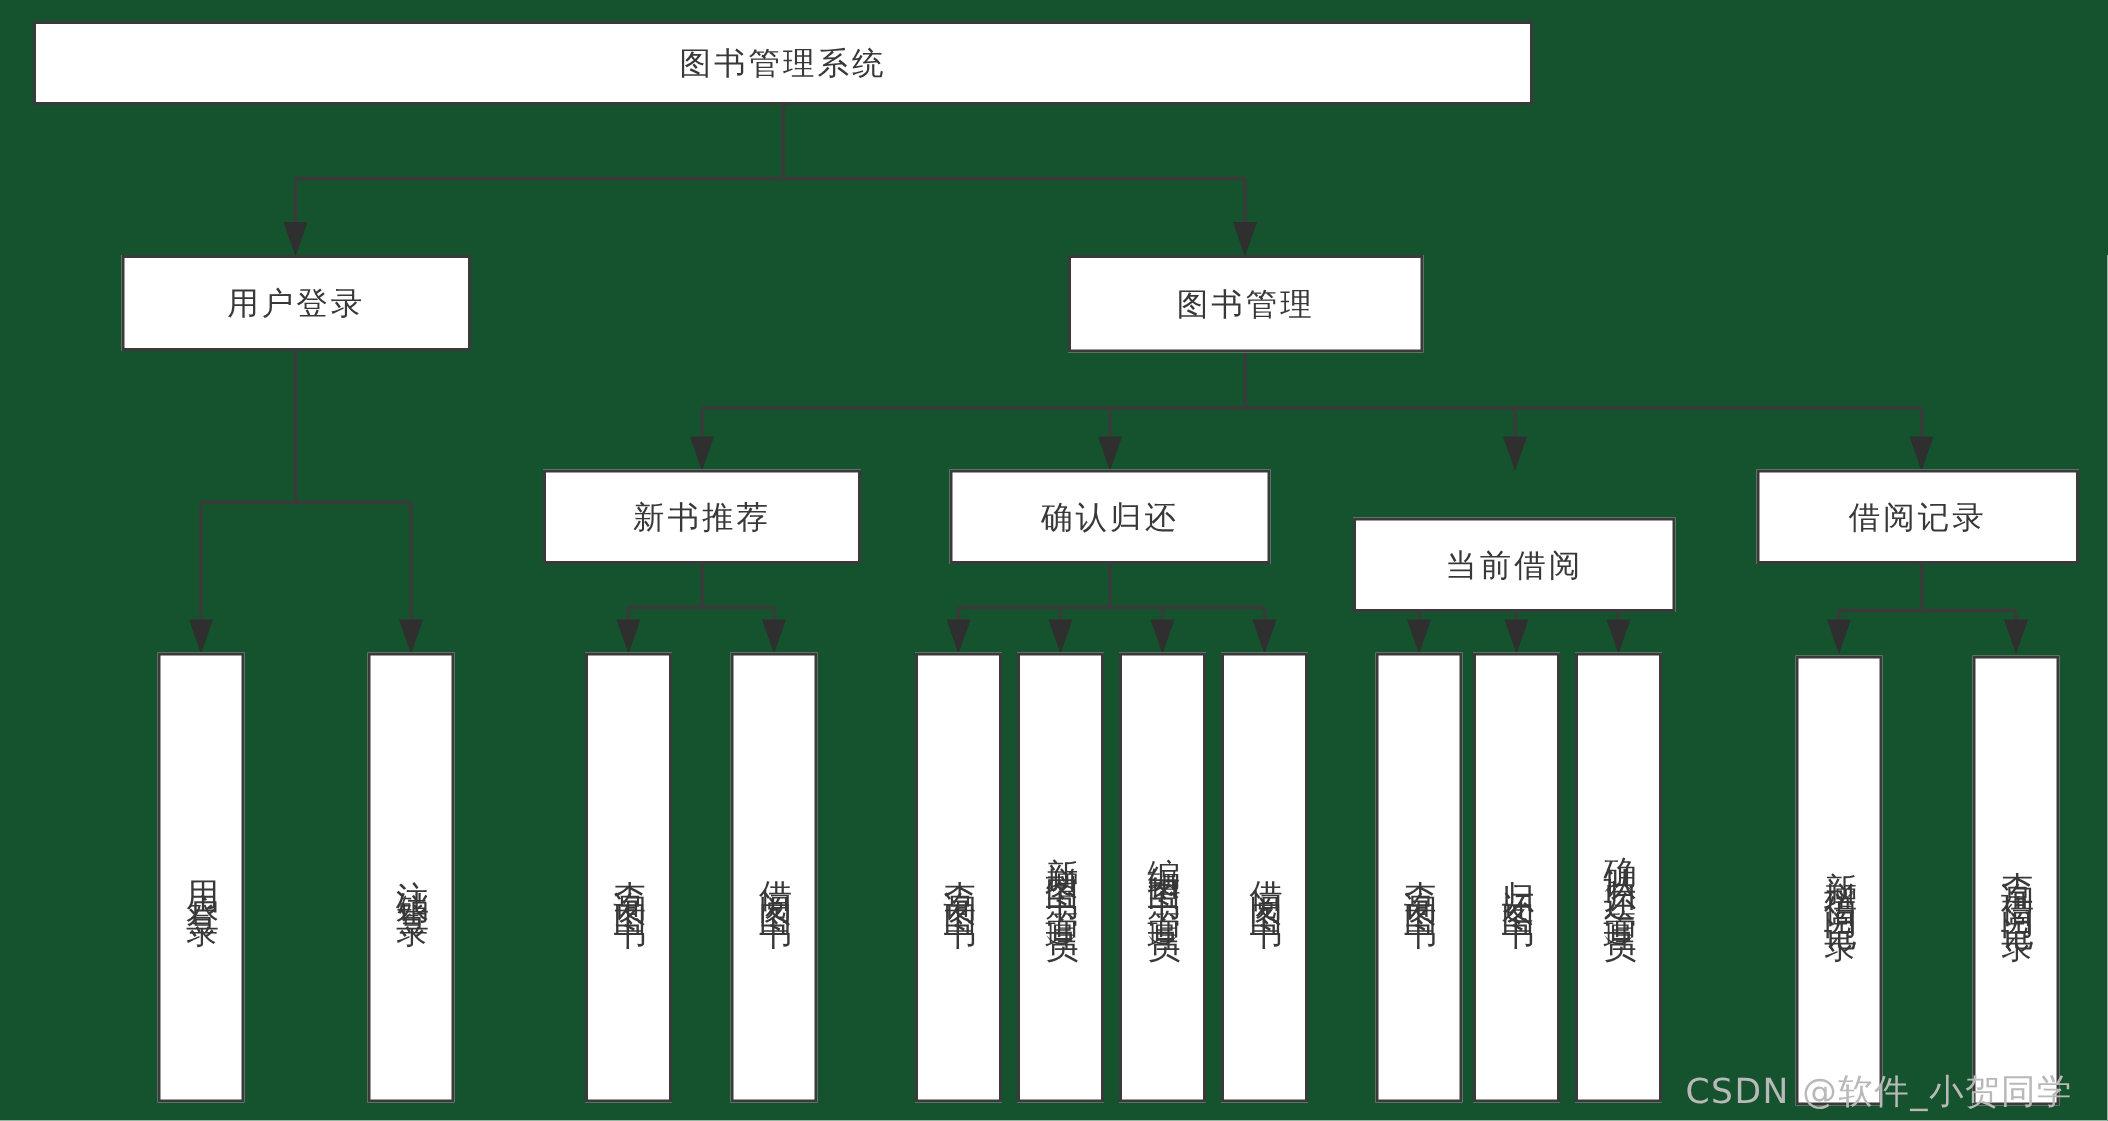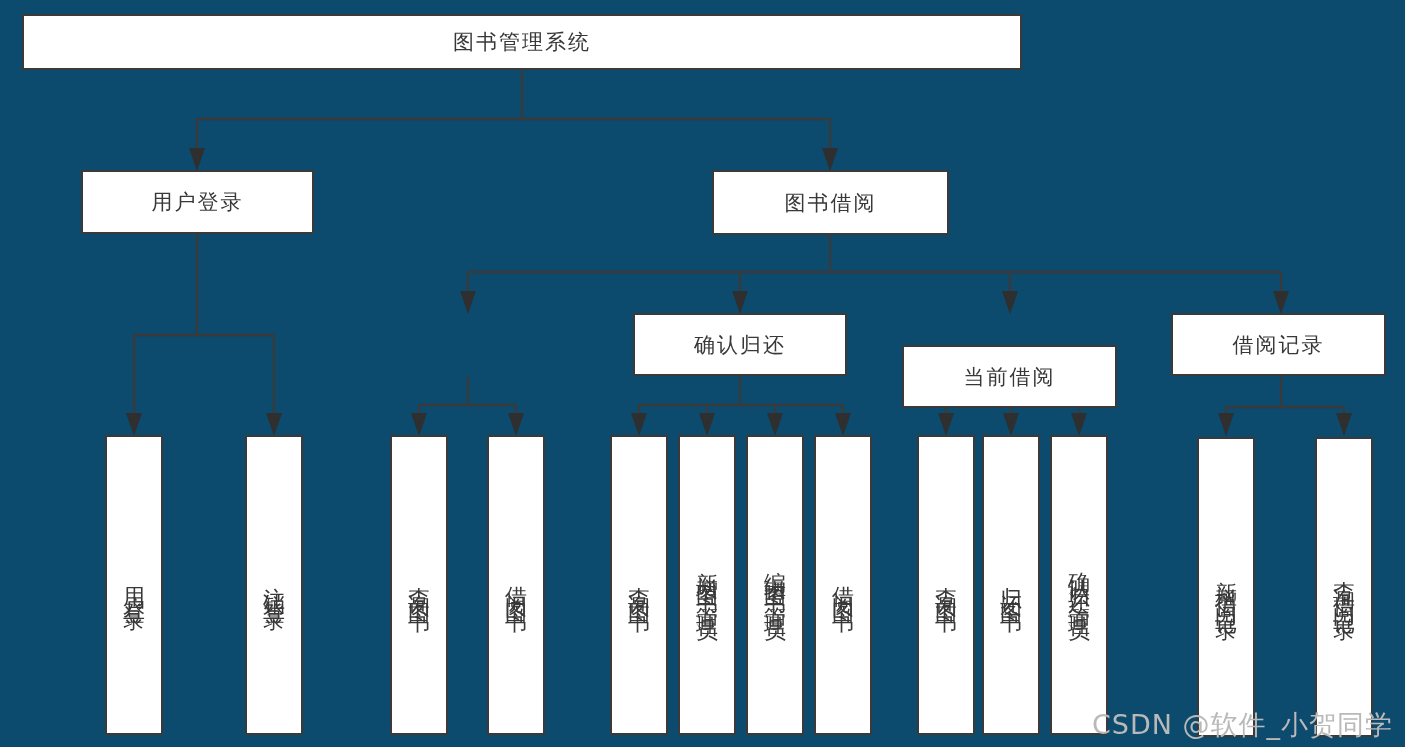--- a/index.html
+++ b/index.html
@@ -5,21 +5,21 @@
   html, body {
     margin: 0;
     padding: 0;
     background: #ffffff;
     font-family: "DejaVu Sans", "Liberation Sans", sans-serif;
   }
   .canvas {
     position: relative;
     width: 1405px;
     height: 747px;
-    background: #0c4a6e;
+    background: #14532d;
     overflow: hidden;
   }
   .connectors {
     position: absolute;
     left: 0;
     top: 0;
     z-index: 0;
   }
   .node {
     position: absolute;
@@ -43,23 +43,23 @@
   .node.leaf .vlabel {
     writing-mode: vertical-rl;
     text-orientation: mixed;
     font-size: 22px;
     letter-spacing: 8px;
     line-height: 1;
     white-space: nowrap;
   }
   .watermark {
     position: absolute;
-    right: 12px;
+    right: 23px;
     bottom: 4px;
-    font-size: 27px;
+    font-size: 23px;
     color: #b9b9b9;
     letter-spacing: 1px;
     z-index: 2;
     white-space: nowrap;
   }
 </style>
 </head>
 <body>
 
 <div class="canvas">
@@ -112,23 +112,26 @@
   </svg>
 
   <div class="node root" style="left:22px; top:14px; width:1000px; height:56px;">
     <span class="hlabel">图书管理系统</span>
   </div>
 
   <div class="node" style="left:81px; top:170px; width:233px; height:64px;">
     <span class="hlabel">用户登录</span>
   </div>
   <div class="node" style="left:712px; top:170px; width:237px; height:65px;">
-    <span class="hlabel">图书借阅</span>
+    <span class="hlabel">图书管理</span>
   </div>
 
+  <div class="node" style="left:362px; top:313px; width:212px; height:63px;">
+    <span class="hlabel">新书推荐</span>
+  </div>
   <div class="node" style="left:633px; top:313px; width:214px; height:63px;">
     <span class="hlabel">确认归还</span>
   </div>
   <div class="node" style="left:902px; top:313px; width:215px; height:63px;margin-top:32px;">
     <span class="hlabel">当前借阅</span>
   </div>
   <div class="node" style="left:1171px; top:313px; width:215px; height:63px;">
     <span class="hlabel">借阅记录</span>
   </div>
 

